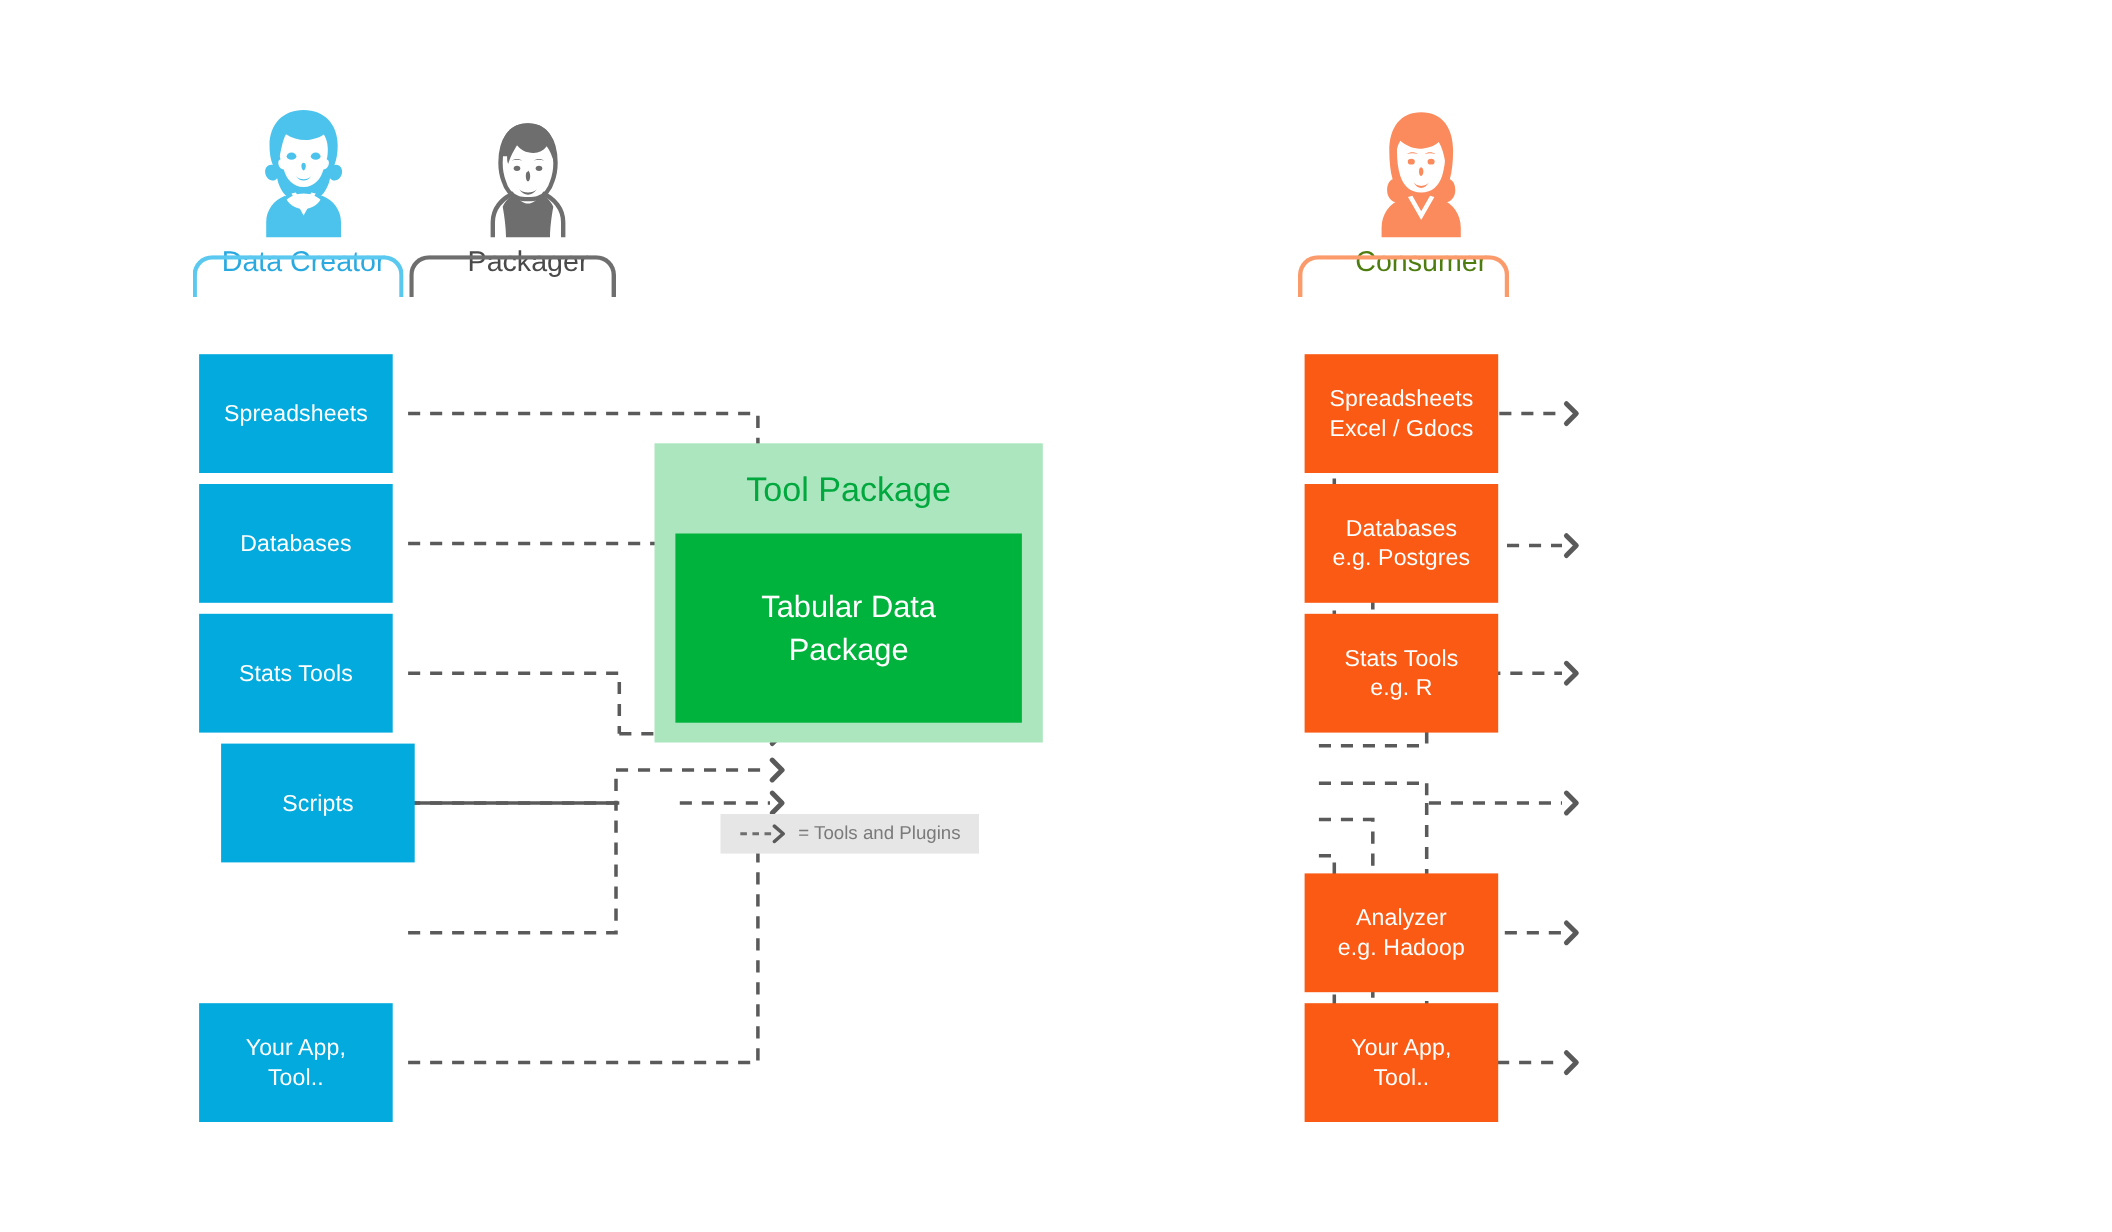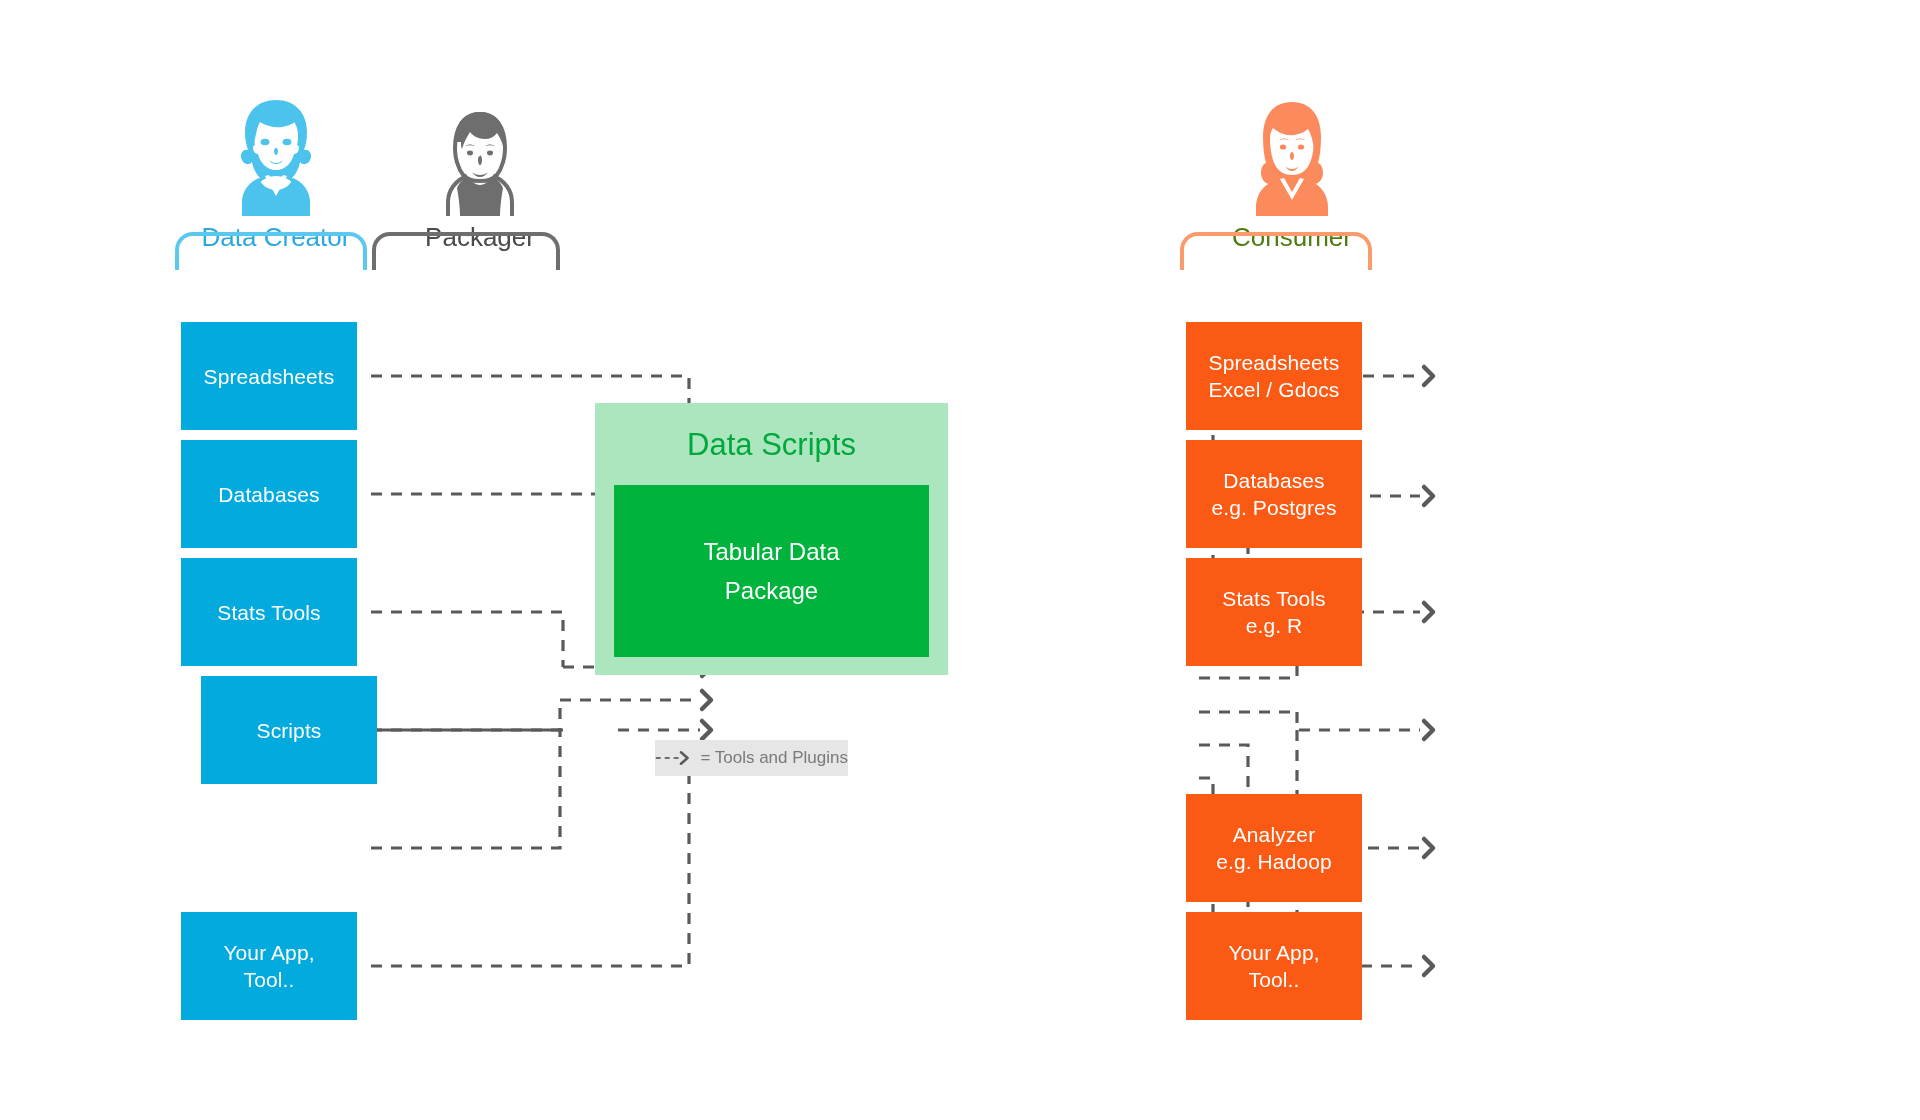--- a/index.html
+++ b/index.html
@@ -68,28 +68,28 @@
   #data-package-title{
     position:absolute;left:0;top:24px;width:100%;
     text-align:center;color:#00A83E;
     font-size:31px;line-height:36px;
   }
   #data-package-inner{
     position:absolute;left:19px;top:82px;width:315px;height:172px;
     background:#00B33C;
     display:flex;align-items:center;justify-content:center;
     text-align:center;color:#ffffff;
-    font-size:24px;line-height:39px;
+    font-size:28px;line-height:39px;
     white-space:pre-line;
     box-sizing:border-box;
   }
 
   
   #legend{
-    position:absolute;left:655px;top:740px;width:193px;height:36px;
+    position:absolute;left:655px;top:740px;width:235px;height:36px;
     background:#E6E6E6;
     display:flex;align-items:center;justify-content:center;gap:8px;
     box-sizing:border-box;
   }
   #legend .legend-text{
     color:#7A7A7A;font-size:17px;line-height:20px;white-space:nowrap;
   }
   #legend .legend-arrow{display:block;}
 </style>
 </head>
@@ -225,21 +225,21 @@
   <div class="node orange" style="top:440px;height:108px;">Databases
 e.g. Postgres</div>
   <div class="node orange" style="top:558px;height:108px;">Stats Tools
 e.g. R</div>
   <div class="node orange" style="top:794px;height:108px;">Analyzer
 e.g. Hadoop</div>
   <div class="node orange" style="top:912px;height:108px;">Your App,
 Tool..</div>
 
   <div id="data-package-outer">
-    <div id="data-package-title">Data Scripts</div>
+    <div id="data-package-title">Tool Package</div>
     <div id="data-package-inner">Tabular Data
 Package</div>
   </div>
 
   <div id="legend">
     <svg class="legend-arrow" width="46" height="18" viewBox="0 0 46 18" xmlns="http://www.w3.org/2000/svg">
       <path d="M1,9 H30" stroke="#6E6E6E" stroke-width="2.6" stroke-dasharray="6 5" fill="none"></path>
       <path d="M32,2 L40,9 L32,16" stroke="#5A5A5A" stroke-width="3.2" fill="none" stroke-linecap="round" stroke-linejoin="round"></path>
     </svg>
     <span class="legend-text">= Tools and Plugins</span>

